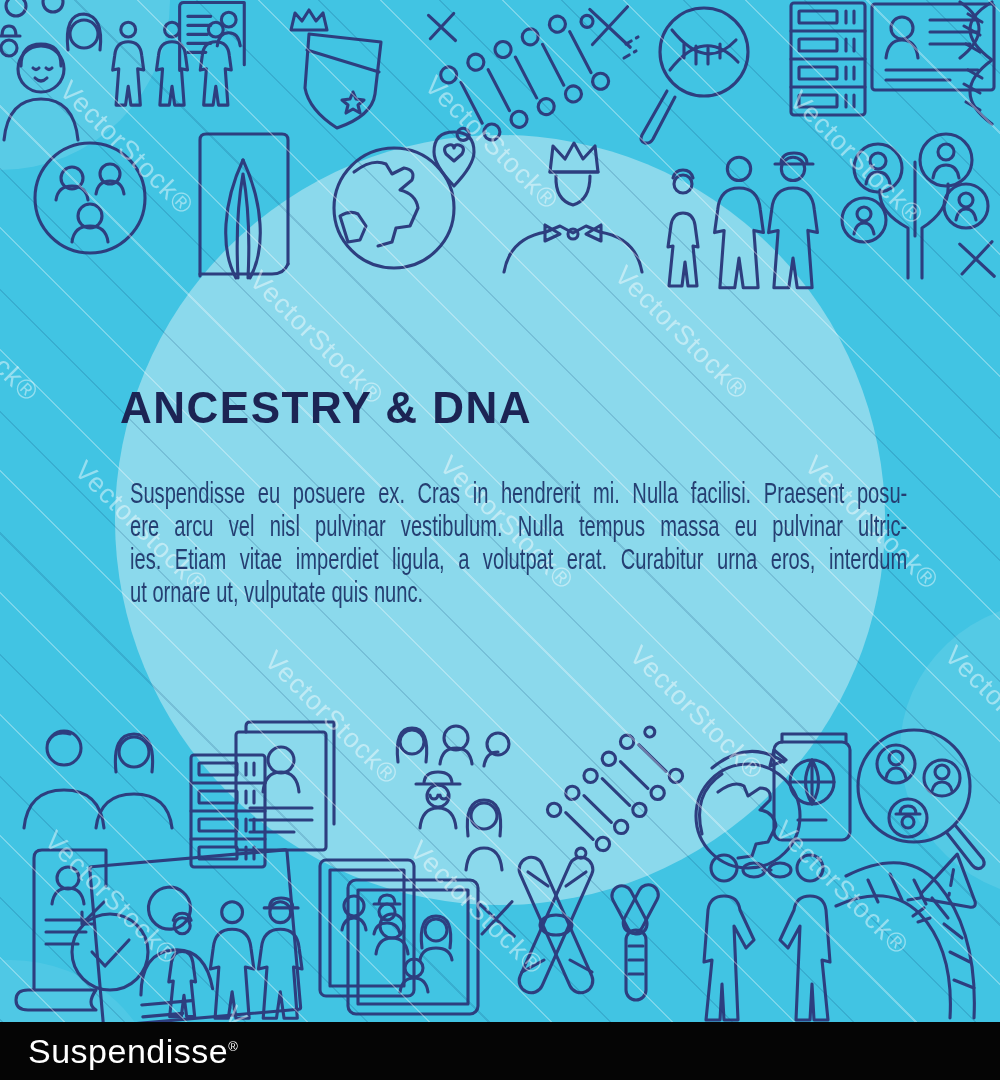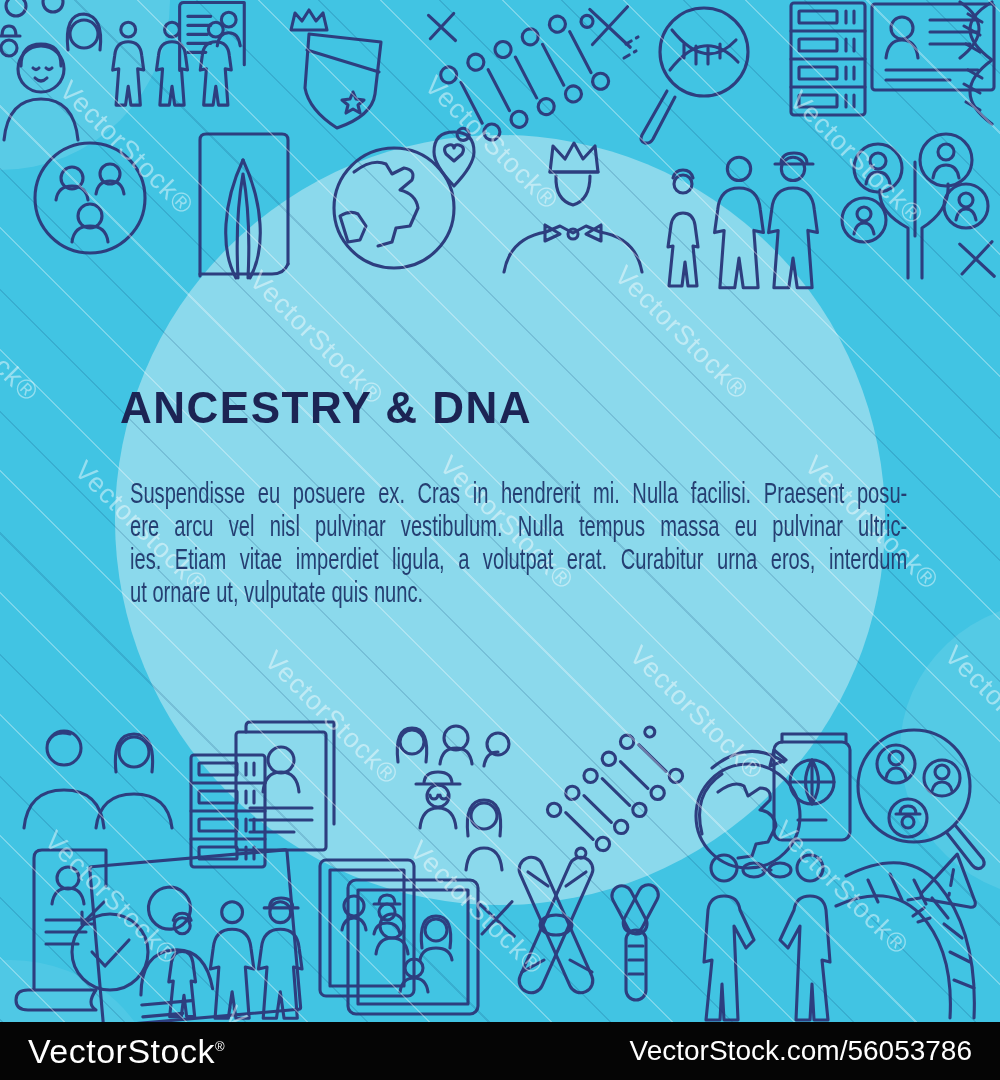--- a/index.html
+++ b/index.html
@@ -452,16 +452,15 @@
     <h1 class="title">ANCESTRY &amp; DNA</h1>
     <div class="paragraph">
       <div class="body-line">Suspendisse eu posuere ex. Cras in hendrerit mi. Nulla facilisi. Praesent posu-</div>
       <div class="body-line">ere arcu vel nisl pulvinar vestibulum. Nulla tempus massa eu pulvinar ultric-</div>
       <div class="body-line">ies. Etiam vitae imperdiet ligula, a volutpat erat. Curabitur urna eros, interdum</div>
       <div class="body-line last">ut ornare ut, vulputate quis nunc.</div>
     </div>
   </div>
 
   <div class="footer">
-    <div class="brand"><span>VectorStock</span><sup>®</sup></div>
-    <div class="attr">VectorStock.com/56053786</div>
+    <div class="brand"><span>Suspendisse</span><sup>®</sup></div>
   </div>
 </div>
 
 </body></html>

